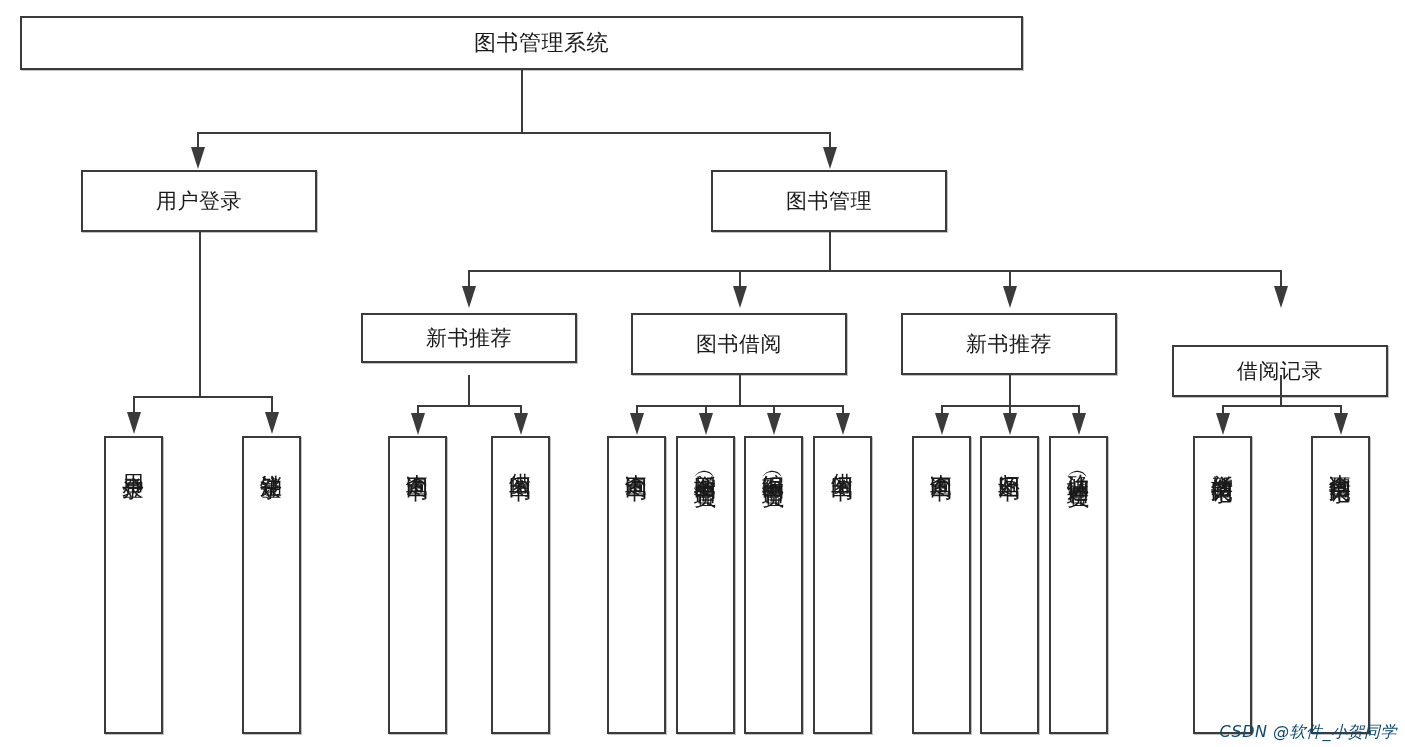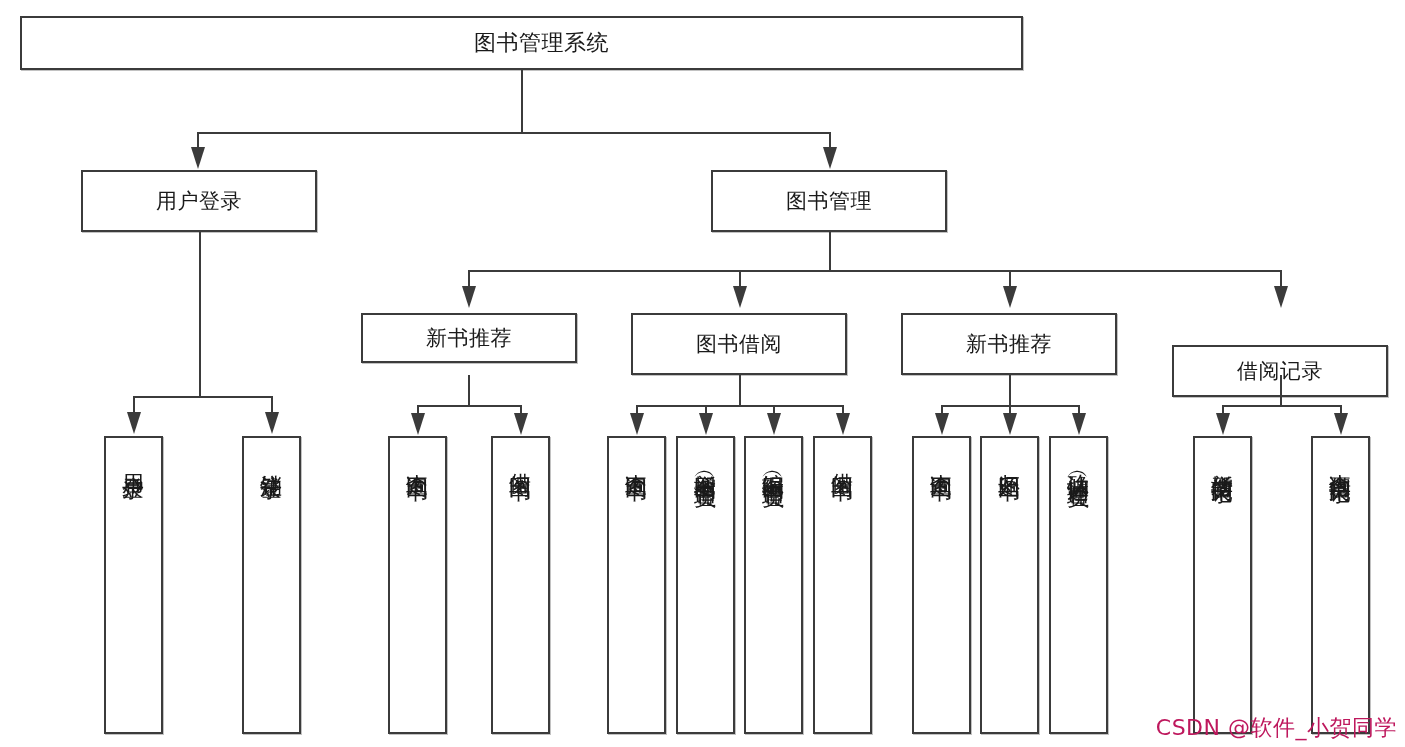--- a/index.html
+++ b/index.html
@@ -68,25 +68,26 @@
     height: 0;
     border-left: 7px solid transparent;
     border-right: 7px solid transparent;
     border-top: 22px solid #3b3b3b;
   }
   
   #watermark {
     position: absolute;
     right: 8px;
     bottom: 4px;
-    font-size: 22px;
-    color: #be185d;
+    font-size: 16px;
+    color: #0c4a6e;
     letter-spacing: 0.5px;
     white-space: nowrap;
     pointer-events: none;
+    font-style: italic;
   }
 </style>
 </head>
 <body>
 
 <div id="canvas">
 
   <div class="node root" style="left:20px; top:16px; width:1003px; height:54px;padding-left:40px;">
     <span class="label">图书管理系统</span>
   </div>

